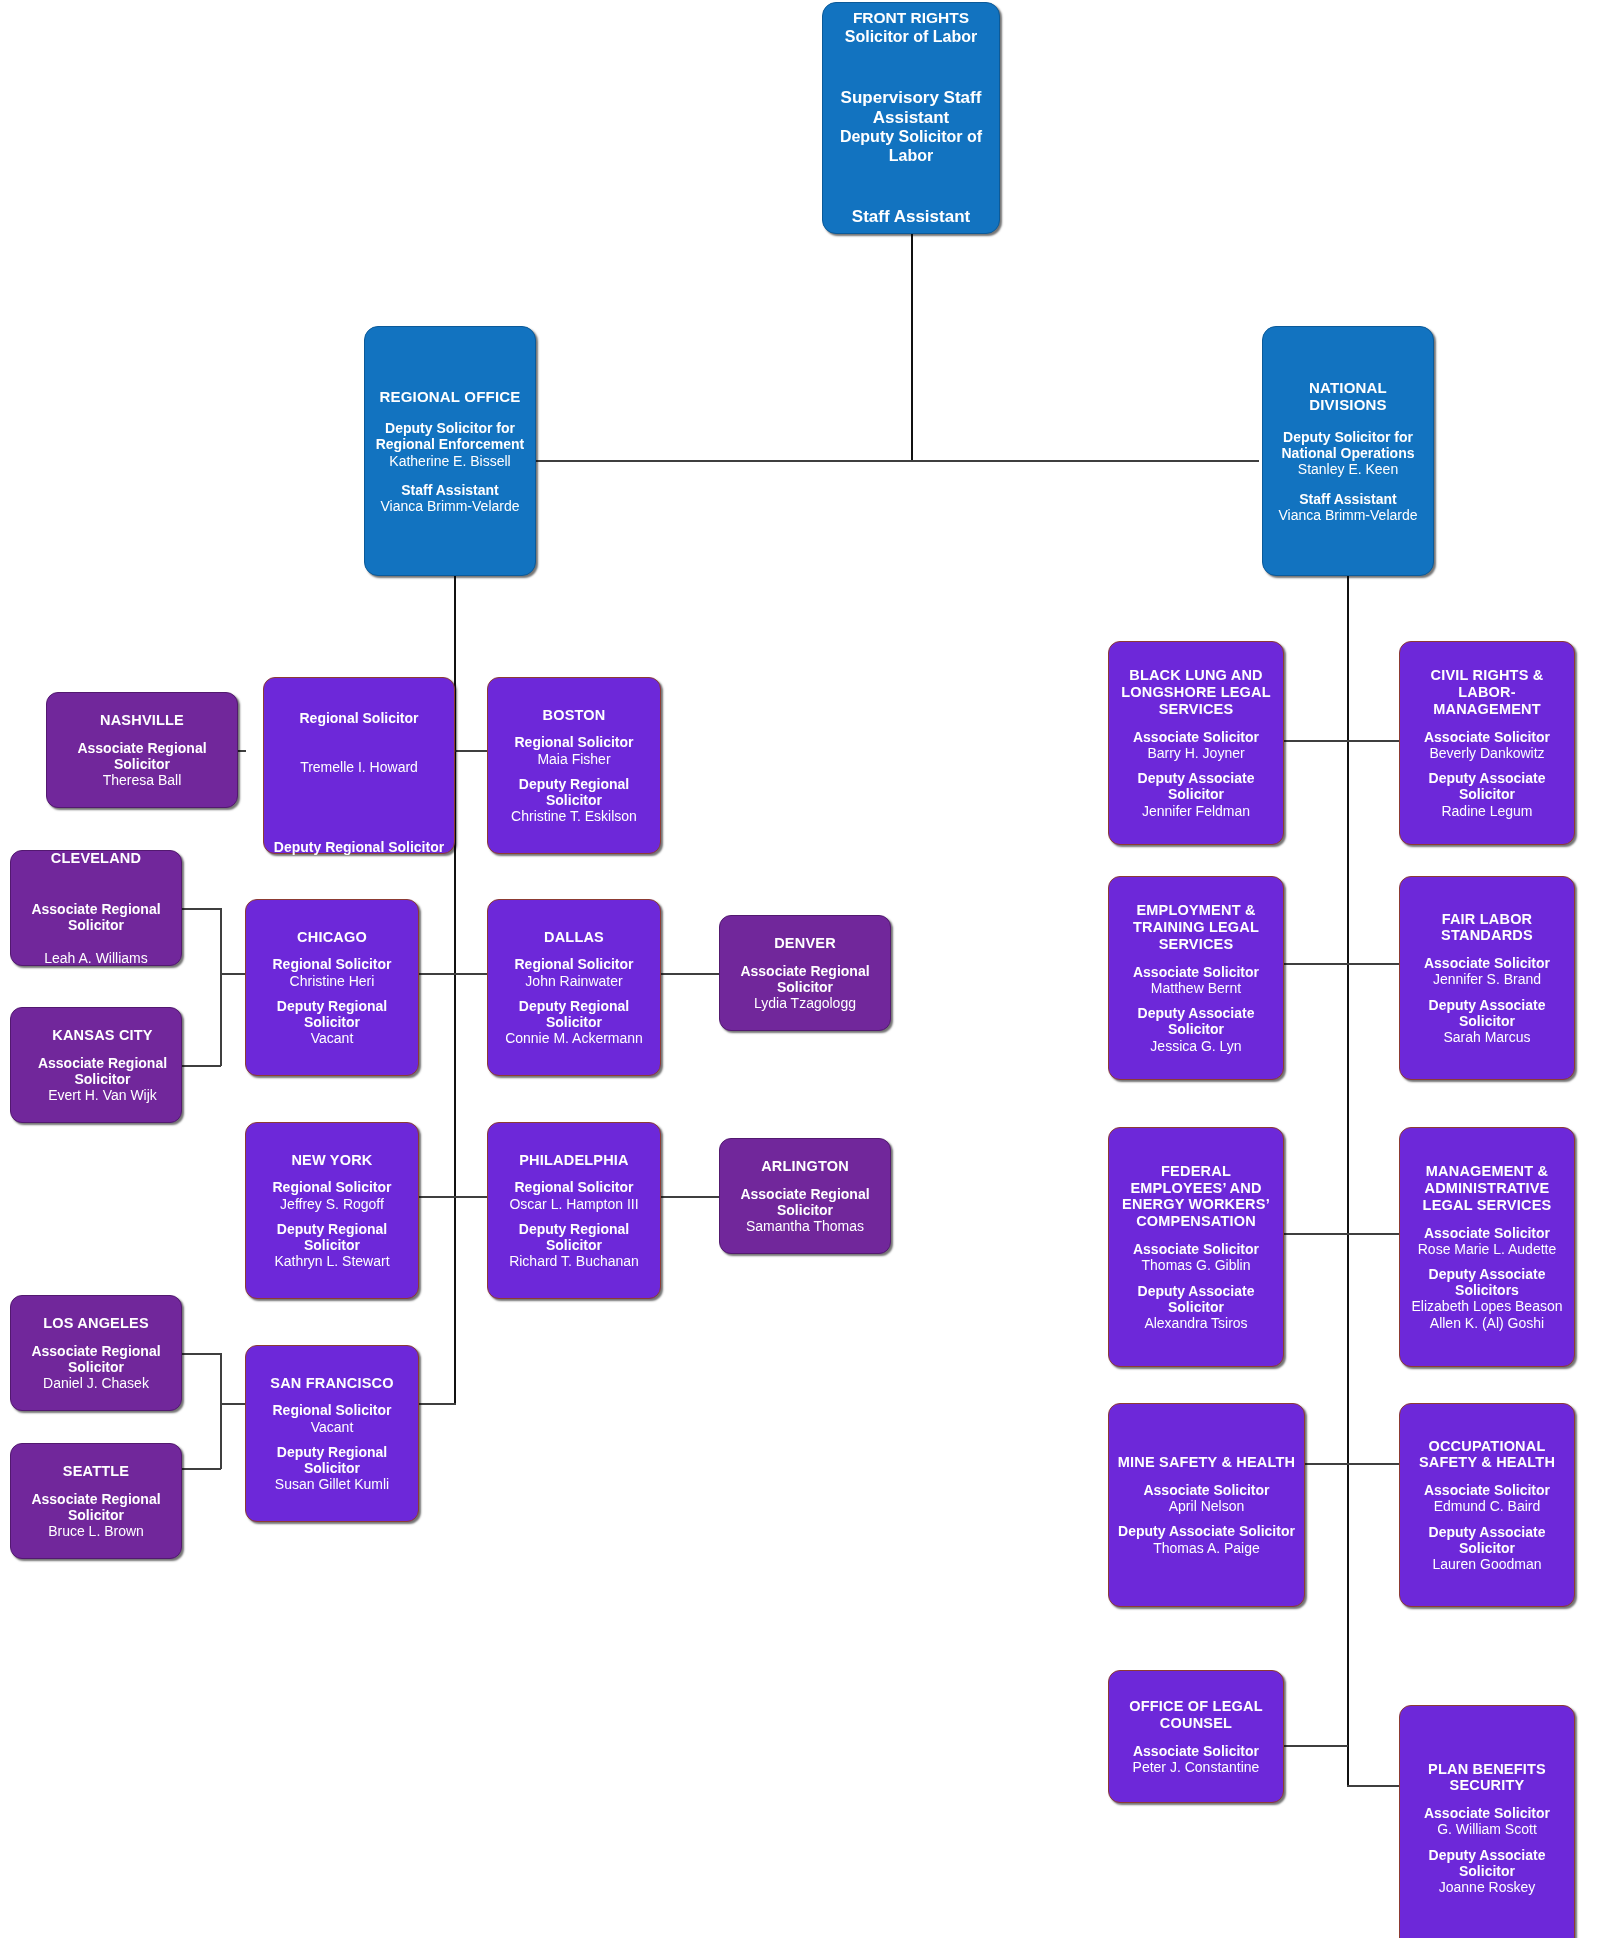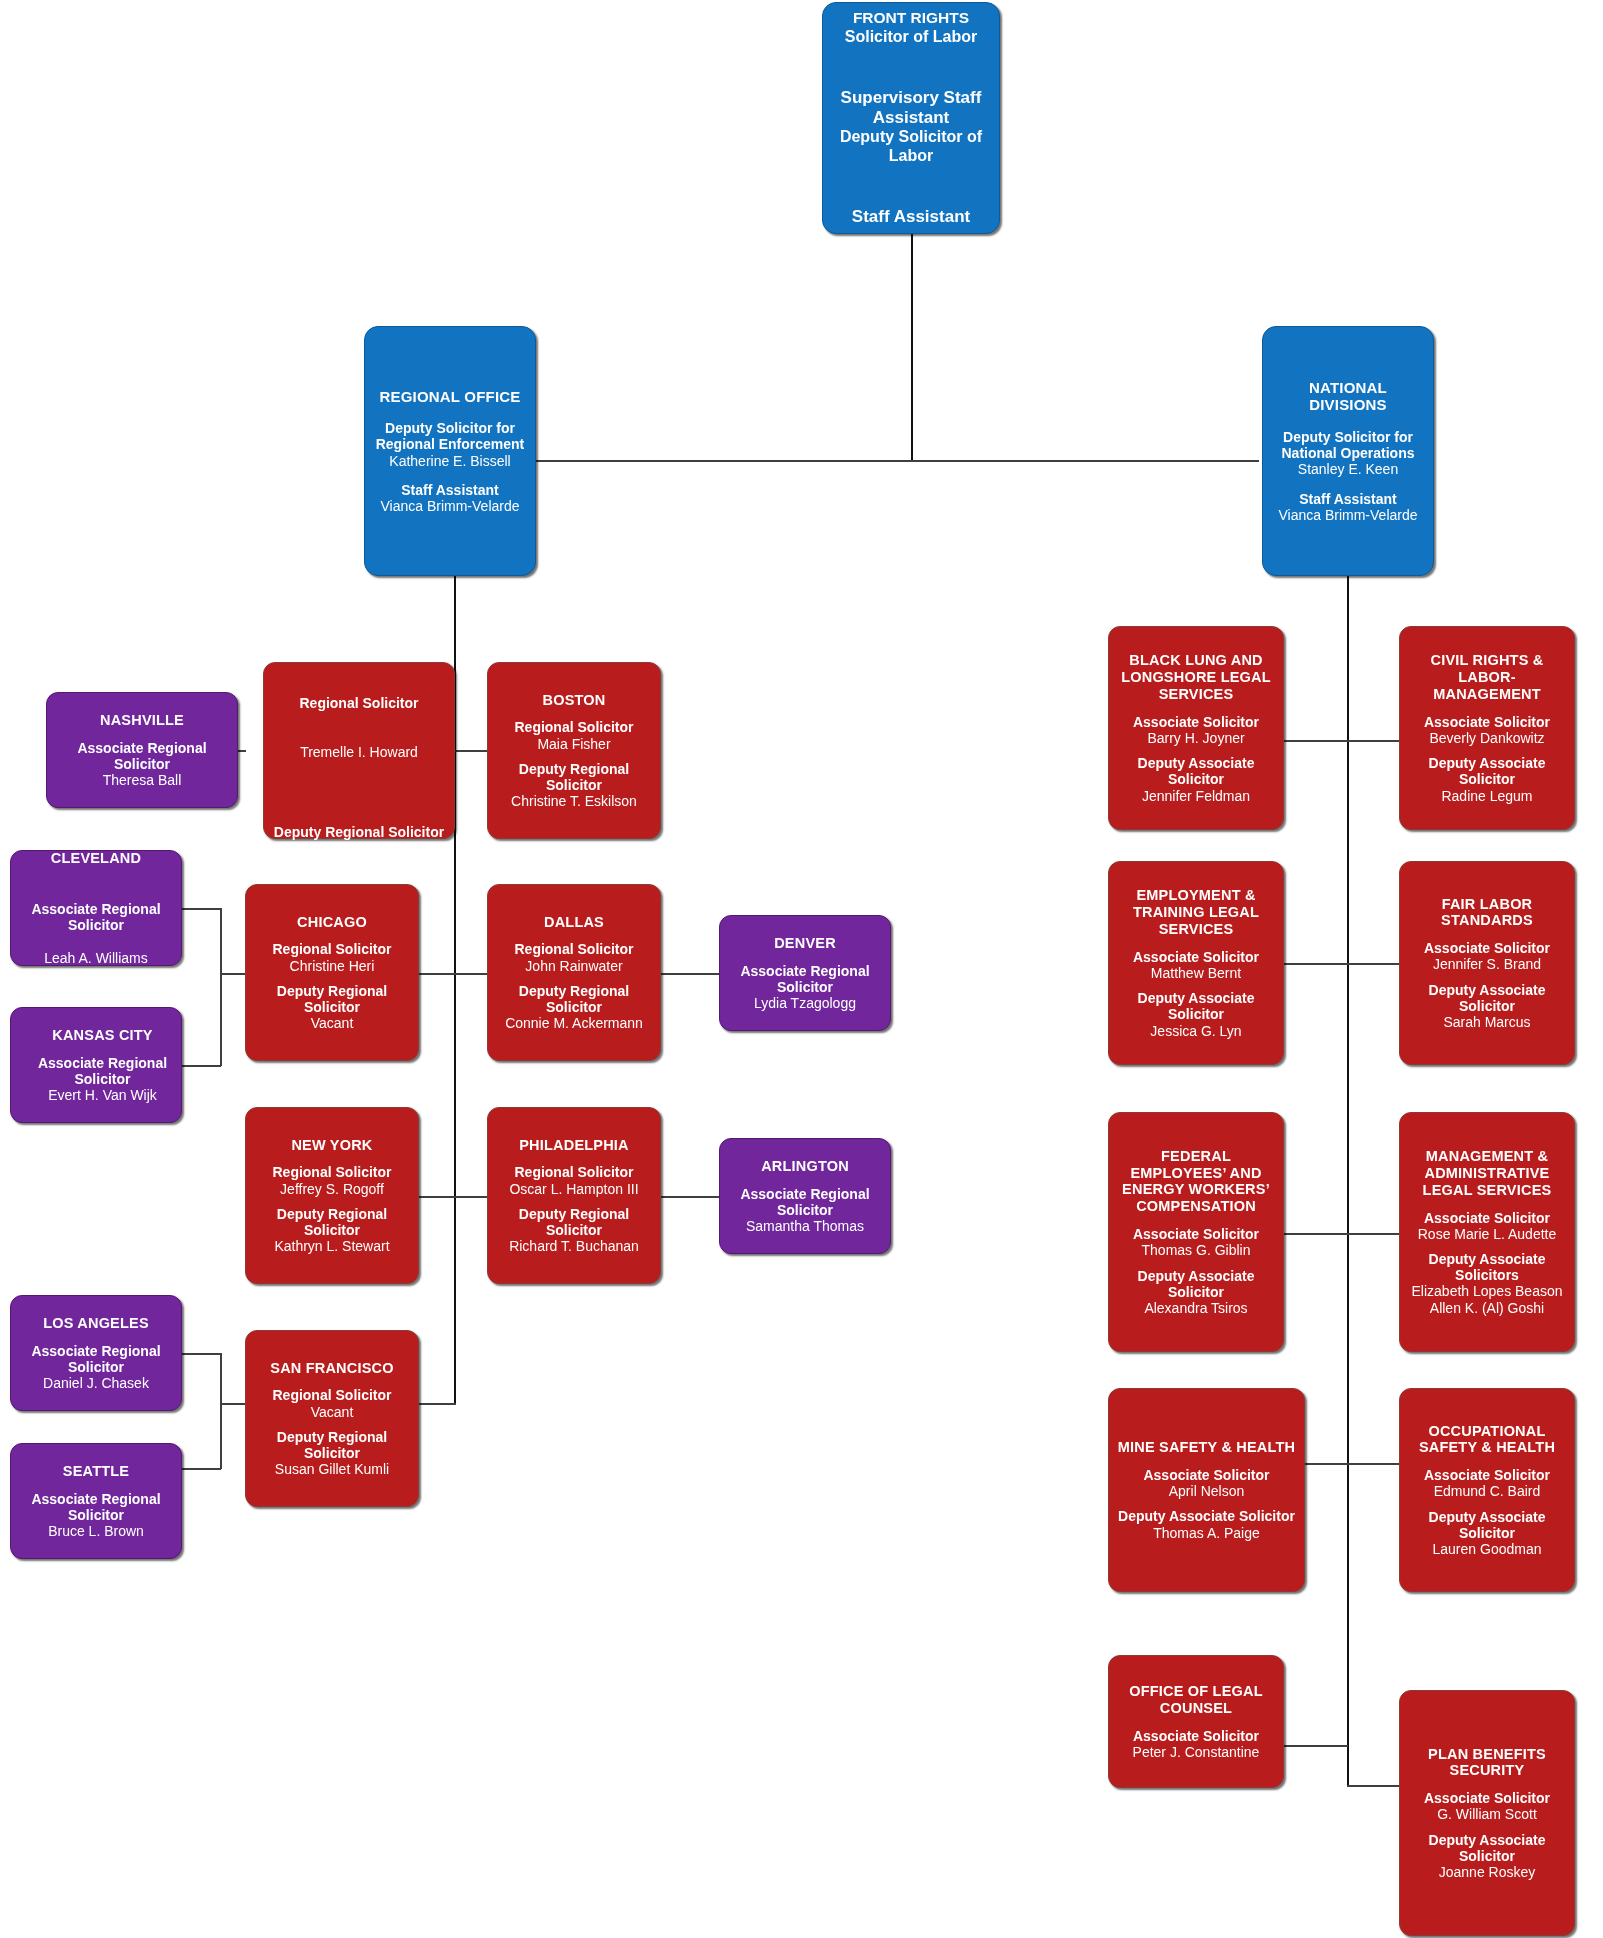--- a/index.html
+++ b/index.html
@@ -28,21 +28,21 @@
     display: flex;
     flex-direction: column;
     justify-content: center;
     align-items: center;
     padding: 6px 7px;
     box-shadow: 2px 2px 2px rgba(0,0,0,0.55);
     line-height: 1.16;
     z-index: 5;
   }
   .node.blue   { background: #1273C0; border: 1px solid #0b5a99; border-radius: 14px;}
-  .node.red    { background: #b91c1c; border: 1px solid #8c3b34; }
+  .node.red    { background: #6d28d9; border: 1px solid #8c3b34; margin-top: 15px; }
   .node.purple { background: #71279B; border: 1px solid #52196f; }
 
   .n-title {
     font-weight: bold;
     font-size: 14.5px;
     letter-spacing: 0.2px;
     margin-bottom: 2px;
   }
   .node.blue .n-title { font-size: 15px; }
   .n-role {

